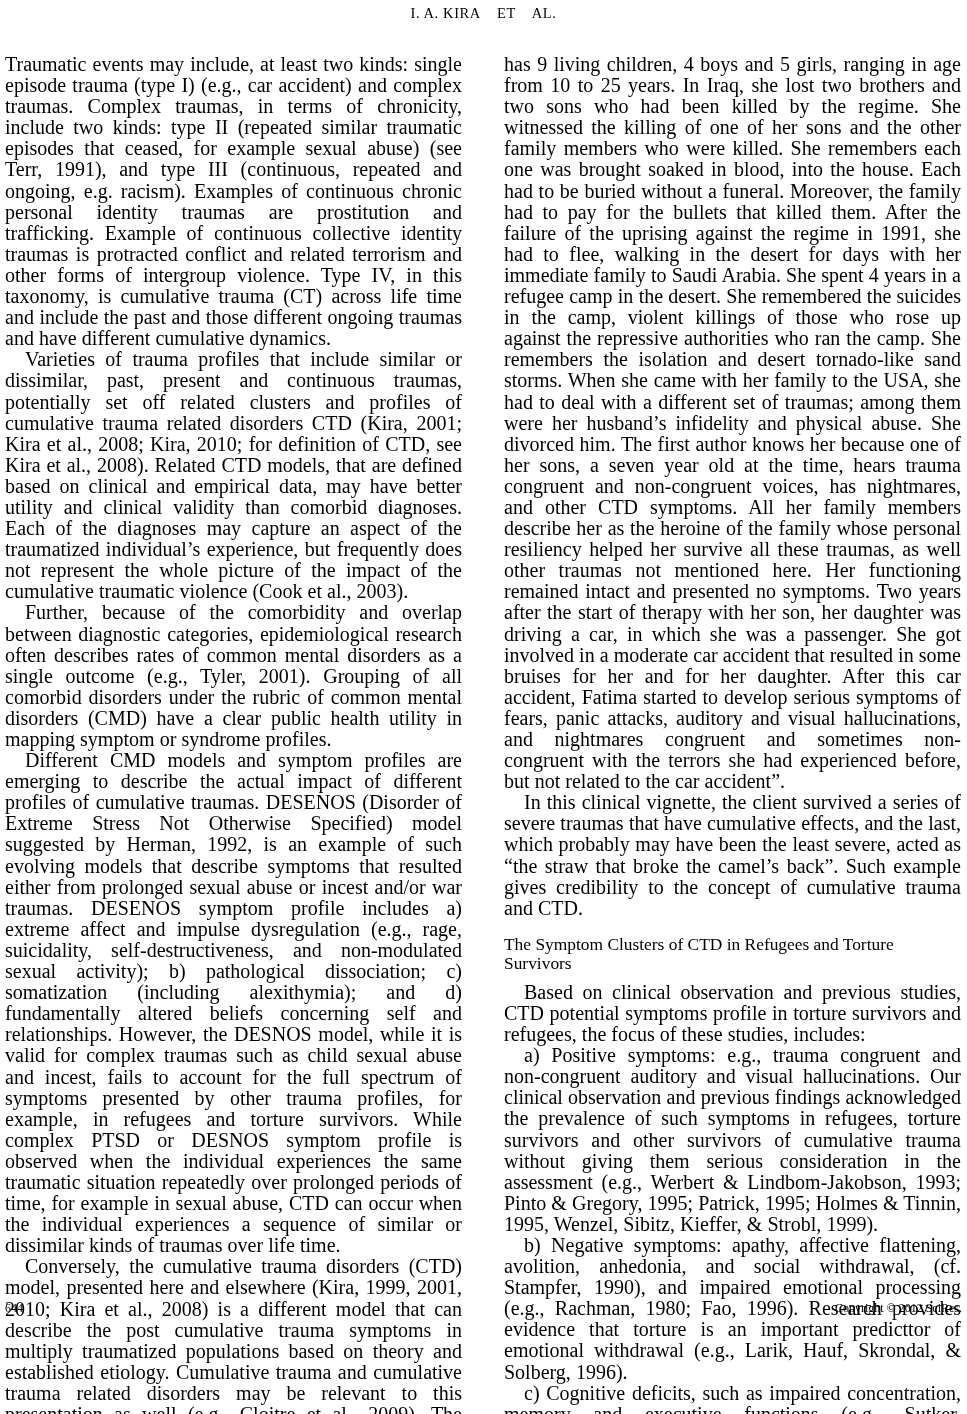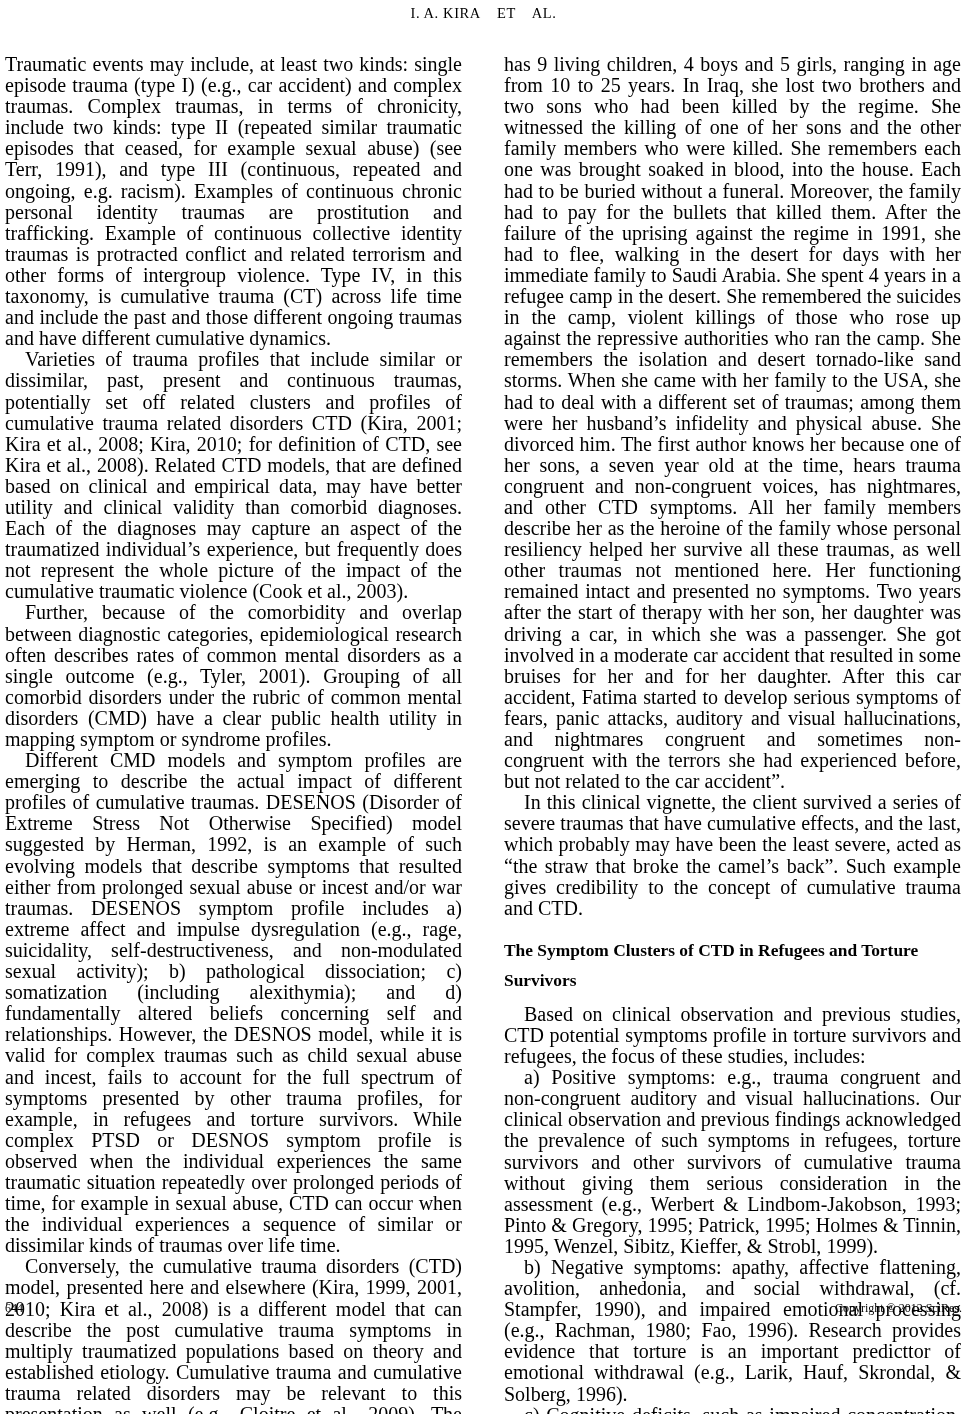--- a/index.html
+++ b/index.html
@@ -63,22 +63,22 @@
   }
   p.indent {
     text-indent: 20px;
   }
 
   h2.section-heading {
     margin: 0;
     padding-top: 16px;
     padding-bottom: 9px;
     font-size: 17.4px;
-    line-height: 30px;
-    font-weight: bold;
+    line-height: 19px;
+    font-weight: normal;
     text-align: left;
   }
 
   
   .footer {
     position: absolute;
     left: 5px;
     bottom: 16px;
     width: 957px;
     display: flex;

